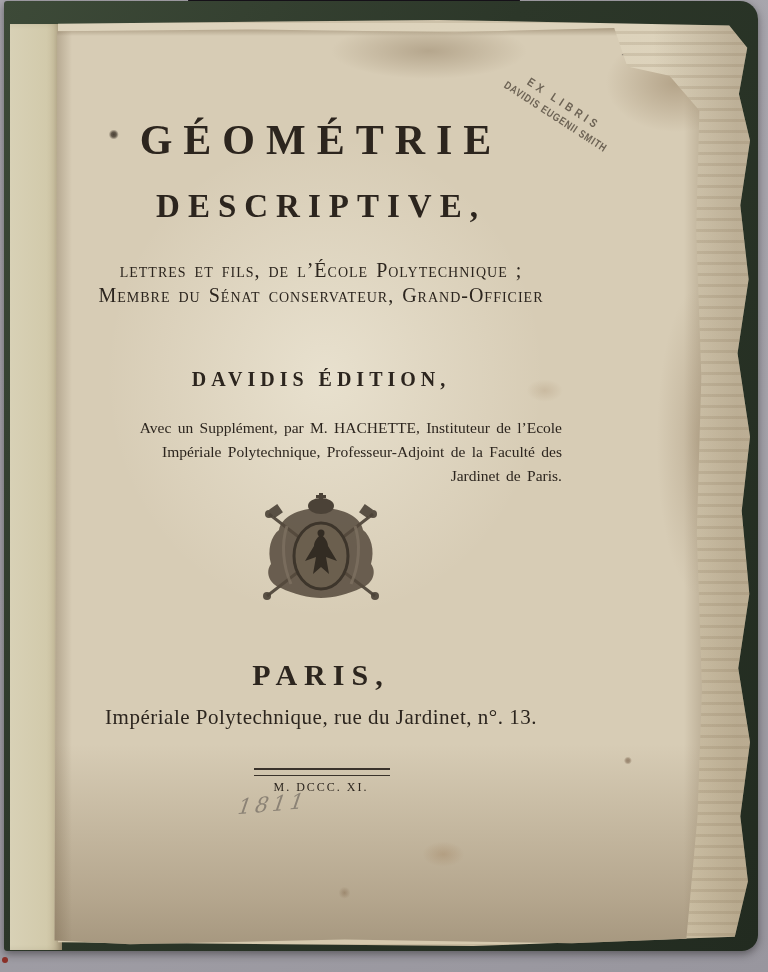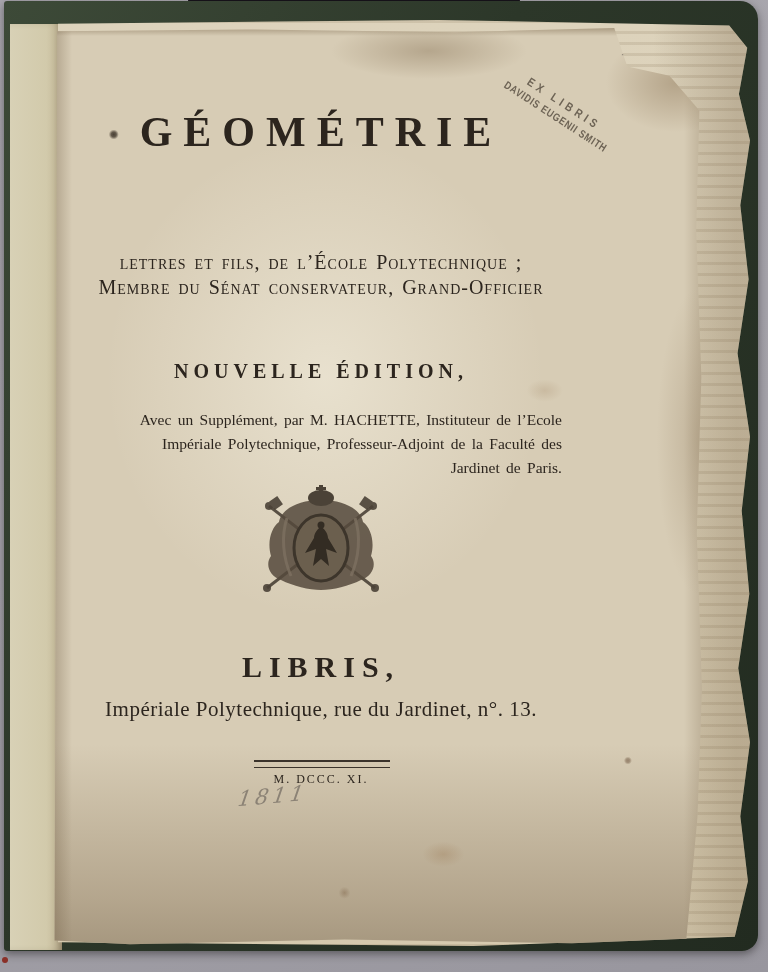--- a/index.html
+++ b/index.html
@@ -47,21 +47,21 @@
         linear-gradient(to bottom, rgba(118,98,70,.45), rgba(118,98,70,0) 8px),
         linear-gradient(to right, rgba(112,94,68,.4), rgba(112,94,68,0) 20px),
         linear-gradient(to left, rgba(120,100,72,.26), rgba(120,100,72,0) 18px),
         linear-gradient(to bottom, rgba(0,0,0,0) 78%, rgba(124,104,76,.18) 86%, rgba(118,97,70,.36) 95%, rgba(106,87,61,.45) 100%),
         radial-gradient(ellipse 45% 35% at 42% 38%, rgba(249,245,231,.5), rgba(249,245,231,0) 75%);
       clip-path:polygon(.8% .35%,30% .15%,62% .45%,86.5% 0,88.5% 4.2%,95% 5.2%,
         99.6% 9%,99.1% 22%,99.9% 38%,99.2% 55%,100% 72%,99.3% 86%,97.6% 99.2%,
         80% 99.7%,45% 99.3%,12% 99.8%,.4% 99.4%);
       color:#2c251e;}
 
-  .textcol{position:absolute;left:4px;top:4px;width:530px;height:100%;}
+  .textcol{position:absolute;left:4px;top:12px;width:530px;height:100%;}
   .block{position:absolute;left:0;width:100%;text-align:center;}
 
   .title1{top:76px;font-size:42px;font-weight:bold;letter-spacing:11px;
           white-space:nowrap;}
   .title2{top:148px;font-size:33px;font-weight:bold;letter-spacing:8px;
           white-space:nowrap;}
   .byline{top:218px;font-size:20px;line-height:25px;font-variant:small-caps;
           letter-spacing:1px;word-spacing:2px;}
   .edition{top:328px;font-size:20px;font-variant:small-caps;font-weight:bold;
            letter-spacing:5px;}
@@ -108,27 +108,28 @@
     <div class="stamp">
       <div class="s1">EX LIBRIS</div>
       <div class="s2">DAVIDIS EUGENII SMITH</div>
     </div>
 
     <div class="pencil catalog-number">13.</div>
 
     <div class="textcol">
 
       <div class="block title1">GÉOMÉTRIE</div>
+      <div class="block title2">DESCRIPTIVE,</div>
 
       <div class="block byline">
         <div>lettres et fils, de l’École Polytechnique ;</div>
         <div>Membre du Sénat conservateur, Grand-Officier</div>
       </div>
 
-      <div class="block edition">NOUVELLE ÉDITION,</div>
+      <div class="block edition">DAVIDIS ÉDITION,</div>
 
       <div class="block supplement">
         <div class="l1">Avec un Supplément, par M. HACHETTE, Instituteur de l’Ecole</div>
         <div class="l2">Impériale Polytechnique, Professeur-Adjoint de la Faculté des</div>
         <div class="l3">Jardinet de Paris.</div>
       </div>
 
       <div class="block emblem-wrap">
         <svg width="160" height="126" viewBox="0 0 160 126">
           <g stroke="#4b4237" fill="none" stroke-width="3" opacity=".9">
@@ -155,21 +156,21 @@
             <rect x="75" y="3" width="10" height="3" fill="#4b4237"></rect>
           </g>
 
           <ellipse cx="80" cy="64" rx="27" ry="33" fill="#6b5f4e" stroke="#3d352b" stroke-width="3"></ellipse>
           <path d="M80,42 c-3,3 -7,7 -7,12 l-9,15 l11,-4 l-3,17 l8,-7 l8,7 l-3,-17 l11,4 l-9,-15
                    c0,-5 -4,-9 -7,-12 z" fill="#332c23"></path>
           <circle cx="80" cy="41" r="3.5" fill="#332c23"></circle>
         </svg>
       </div>
 
-      <div class="block city">LIBRIS,</div>
+      <div class="block city">PARIS,</div>
 
       <div class="block imprint">
         <div>Impériale Polytechnique, rue du Jardinet, n°. 13.</div>
       </div>
 
       <div class="block divider"></div>
 
       <div class="block dateline">M. DCCC. XI.</div>
 
       <div class="pencil year-pencil">1811</div>

